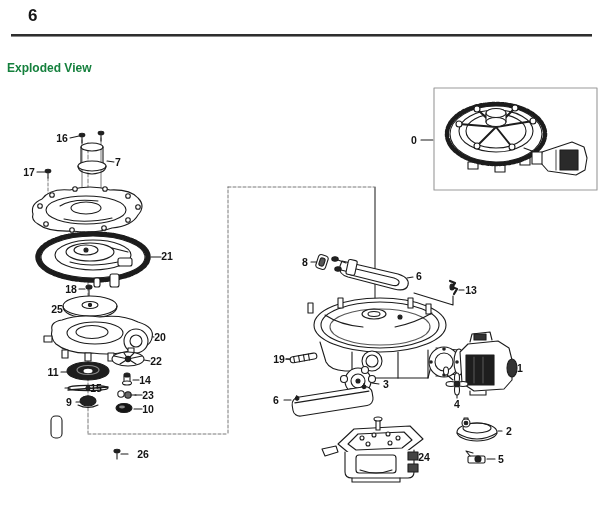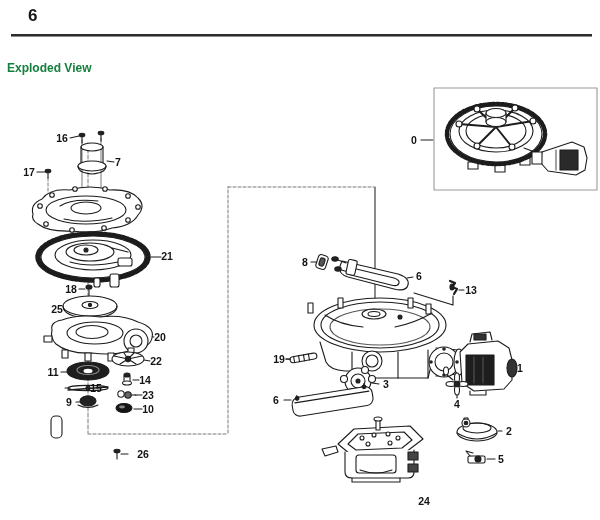--- a/index.html
+++ b/index.html
@@ -384,18 +384,18 @@
       <div class="part-label" style="left: 145px; top: 380px;">14</div>
       <div class="part-label" style="left: 57px; top: 388px; margin-left: 39px;">15</div>
       <div class="part-label" style="left: 62px; top: 138px;">16</div>
       <div class="part-label" style="left: 29px; top: 172px;">17</div>
       <div class="part-label" style="left: 71px; top: 289px;">18</div>
       <div class="part-label" style="left: 279px; top: 359px;">19</div>
       <div class="part-label" style="left: 160px; top: 337px; text-align: center;">20</div>
       <div class="part-label" style="left: 167px; top: 256px;">21</div>
       <div class="part-label" style="left: 156px; top: 361px;">22</div>
       <div class="part-label" style="left: 148px; top: 395px;">23</div>
-      <div class="part-label" style="left: 424px; top: 457px; margin-top: 44px;">24</div>
+      <div class="part-label" style="left: 424px; top: 457px;">24</div>
       <div class="part-label" style="left: 57px; top: 309px;">25</div>
       <div class="part-label" style="left: 135px; top: 454px; margin-left: 8px;">26</div>
     </div>
 
 </div>
 
 </body></html>

